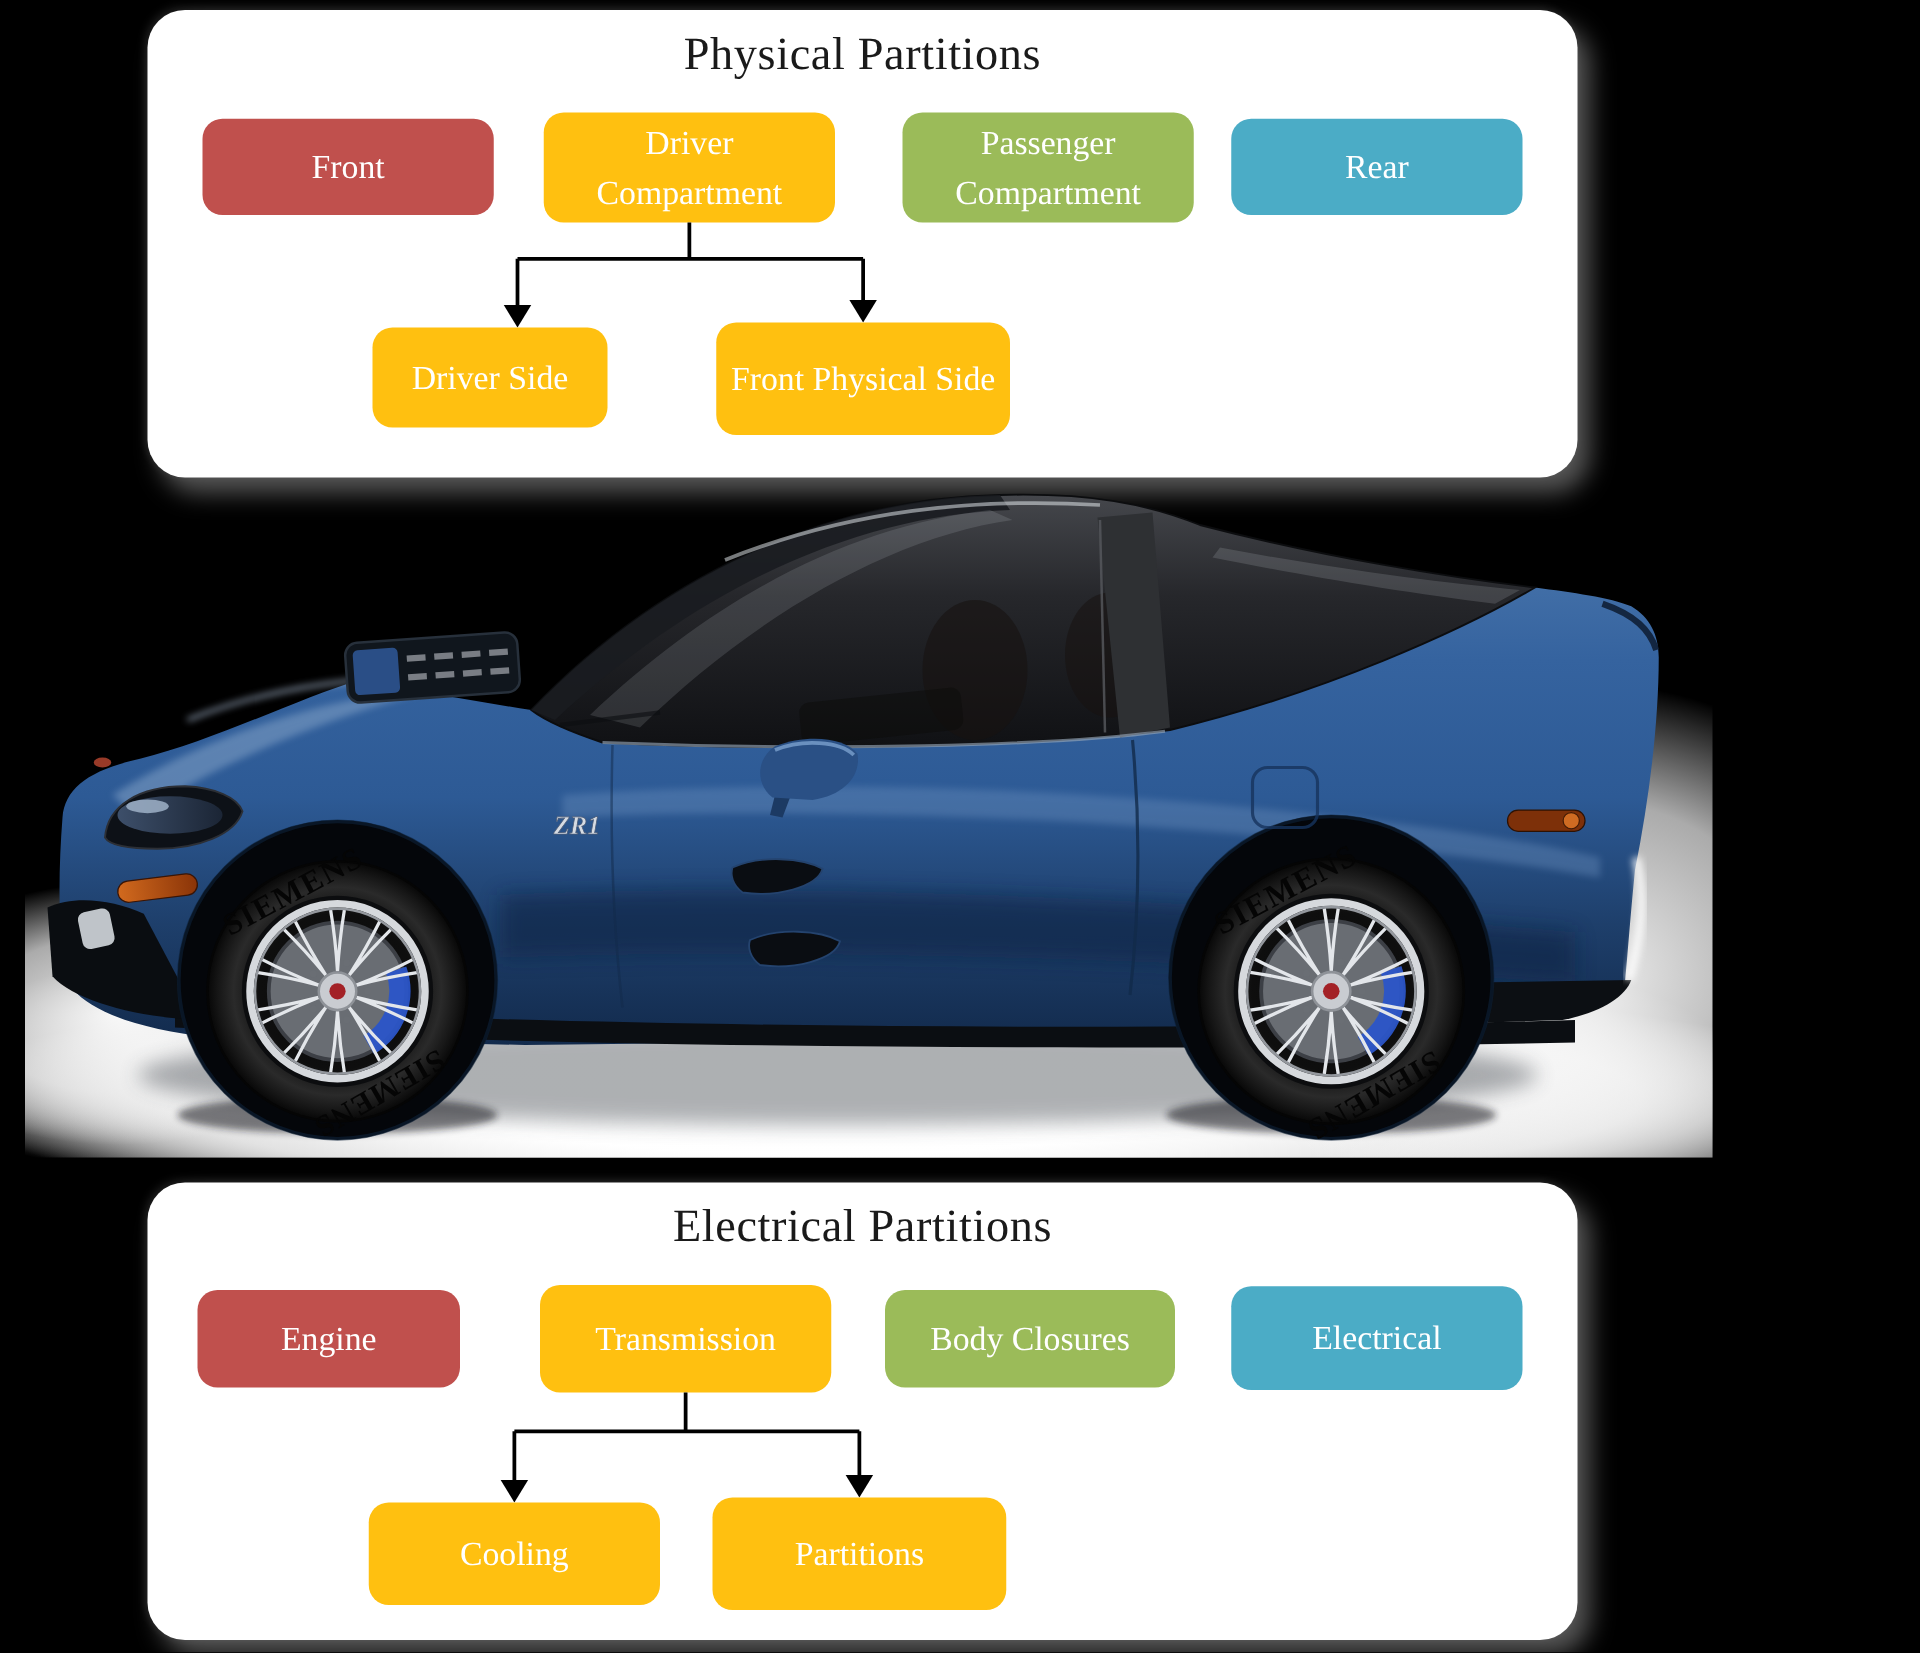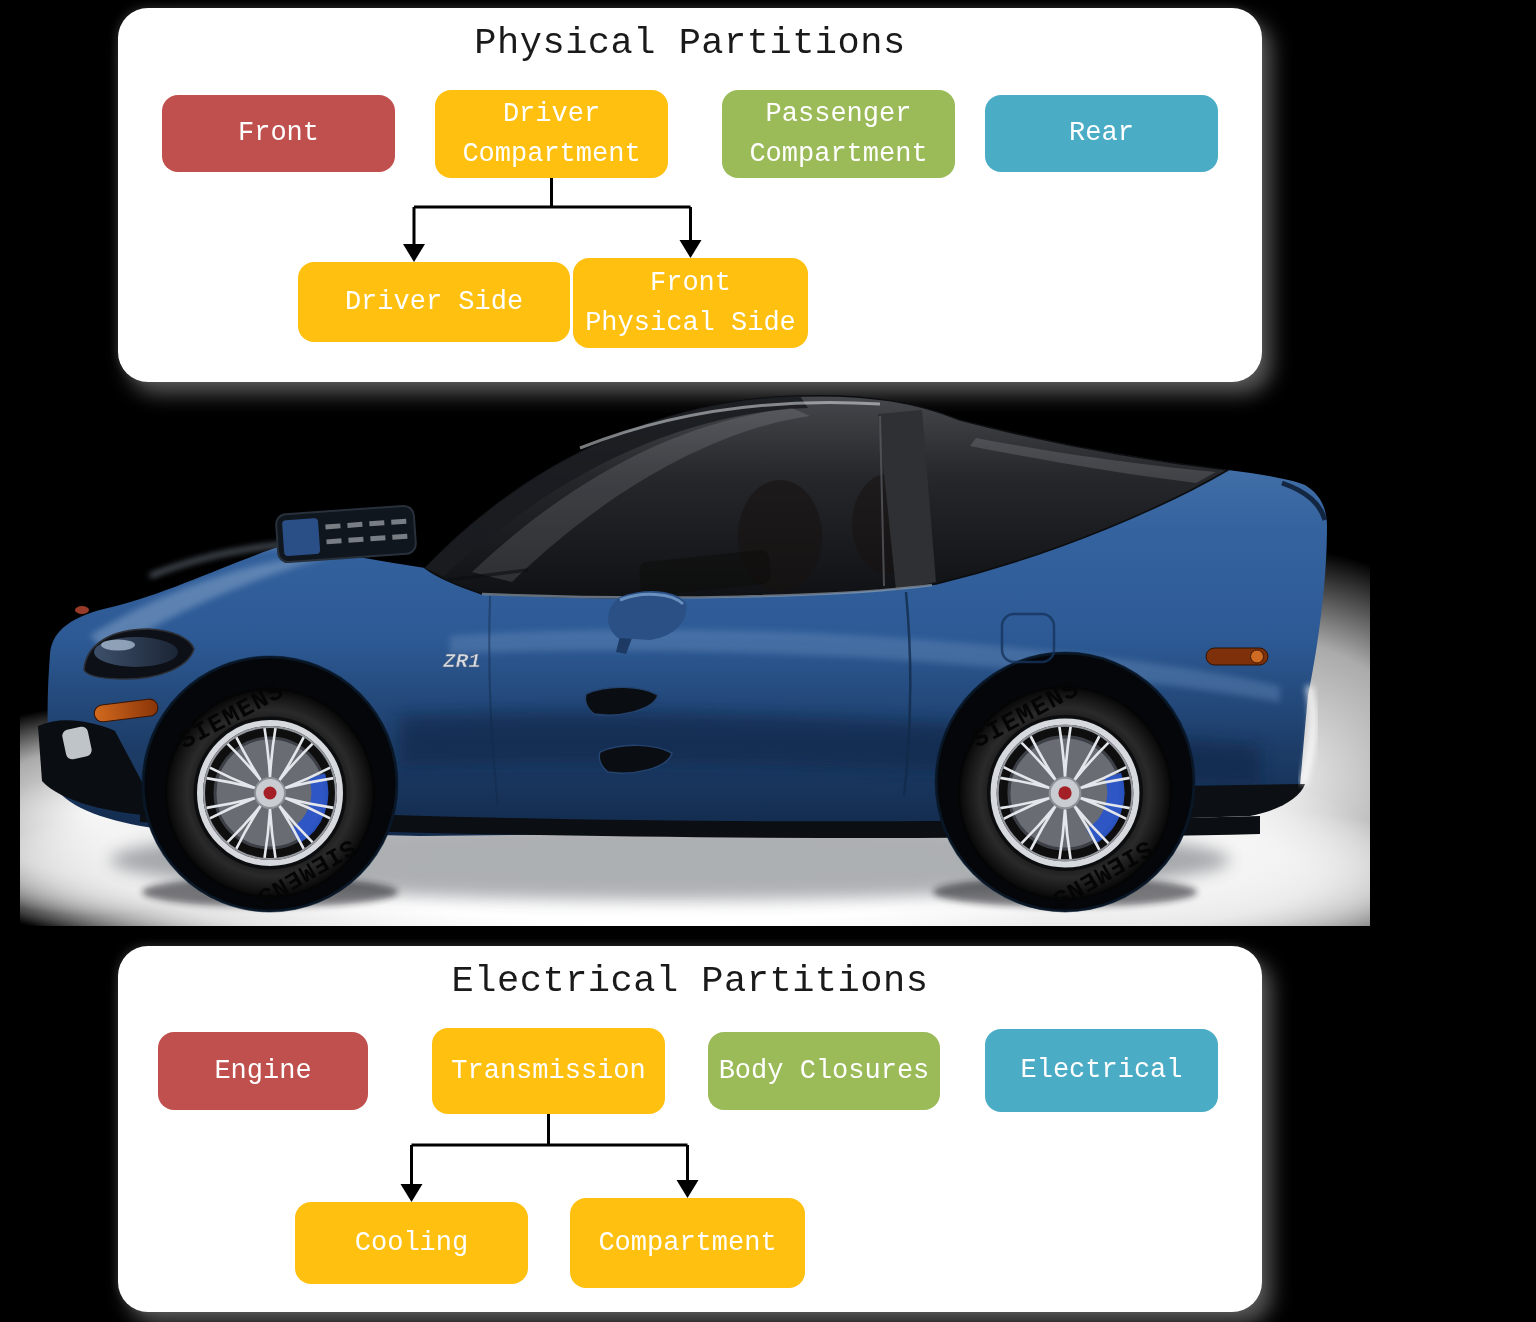--- a/index.html
+++ b/index.html
@@ -1,31 +1,31 @@
 <!DOCTYPE html>
 <html><head>
 <meta charset="utf-8">
 <style>
   html,body{margin:0;padding:0;background:#000;}
   .stage{position:relative;width:1536px;height:1322px;background:#000;overflow:hidden;
-         font-family:Liberation Mono, monospace;}
+         font-family:Liberation Serif, serif;}
   .panel{position:absolute;background:#fff;border-radius:30px;
          box-shadow:10px 12px 20px rgba(205,205,205,.42), -2px -2px 8px rgba(130,130,130,.22);}
   #panel-top{left:118px;top:8px;width:1144px;height:374px;}
   #panel-bottom{left:118px;top:946px;width:1144px;height:366px;}
   .panel-title{position:absolute;top:14px;left:0;width:100%;text-align:center;
                font-size:37px;color:#1a1a1a;letter-spacing:.5px;}
   .box{position:absolute;border-radius:16px;display:flex;align-items:center;justify-content:center;
        text-align:center;color:#fff;font-size:27px;line-height:1.5;padding:0 8px;box-sizing:border-box;}
   
   #pt-b0{left:44px;top:87px;width:233px;height:77px;}
   #pt-b1{left:317px;top:82px;width:233px;height:88px;}
   #pt-b2{left:592px;top:82px;width:233px;height:88px;margin-left:12px;}
   #pt-b3{left:867px;top:87px;width:233px;height:77px;}
-  #pt-c0{left:180px;top:254px;width:272px;height:80px;}
+  #pt-c0{left:180px;top:254px;width:188px;height:80px;}
   #pt-c1{left:455px;top:250px;width:235px;height:90px;}
   
   #pb-b0{left:40px;top:86px;width:210px;height:78px;}
   #pb-b1{left:314px;top:82px;width:233px;height:86px;}
   #pb-b2{left:590px;top:86px;width:232px;height:78px;}
   #pb-b3{left:867px;top:83px;width:233px;height:83px;}
   #pb-c0{left:177px;top:256px;width:233px;height:82px;}
   #pb-c1{left:452px;top:252px;width:235px;height:90px;}
   .connector{position:absolute;left:0;top:0;width:100%;height:100%;pointer-events:none;}
   .connector path{stroke:#000;stroke-width:3;fill:none;}
@@ -270,17 +270,17 @@
     <svg class="connector" viewBox="0 0 1144 366">
       <path d="M430.5 168 V199 M293.5 199 H569.5 M293.5 199 V238 M569.5 199 V234"></path>
       <polygon points="282.5,238 304.5,238 293.5,256"></polygon>
       <polygon points="558.5,234 580.5,234 569.5,252"></polygon>
     </svg>
 
     <div class="box" id="pb-c0" style="background-color: rgb(255, 192, 16);">
       <span>Cooling</span>
     </div>
     <div class="box" id="pb-c1" style="background-color: rgb(255, 192, 16);">
-      <span>Compartment</span>
+      <span>Partitions</span>
     </div>
   </section>
 
 </div>
 
 </body></html>

